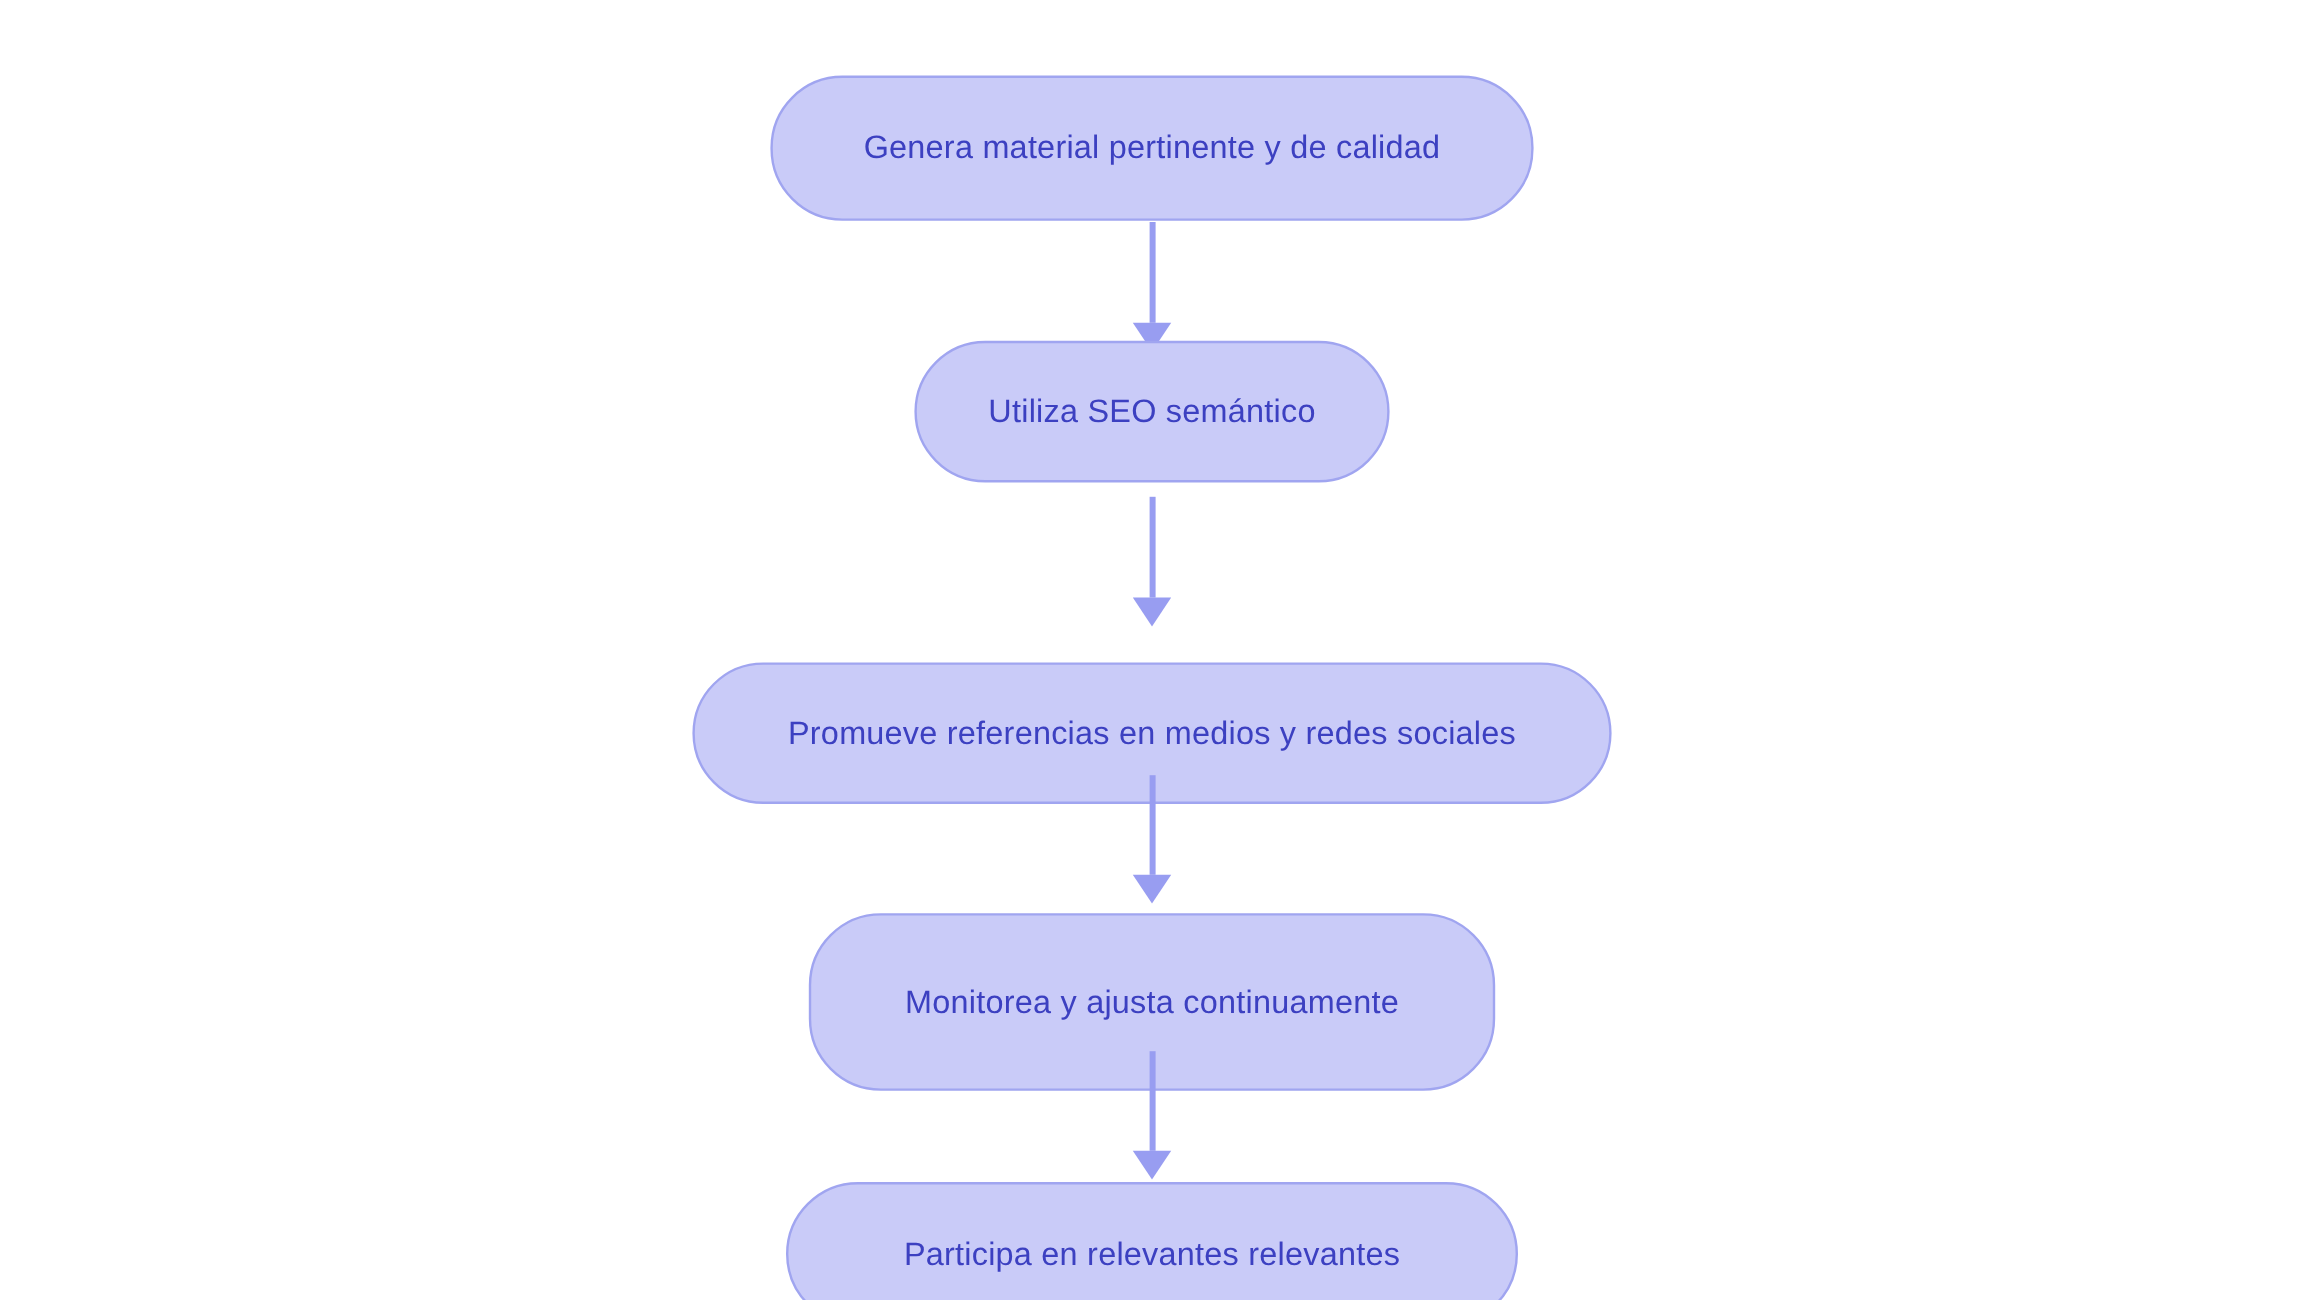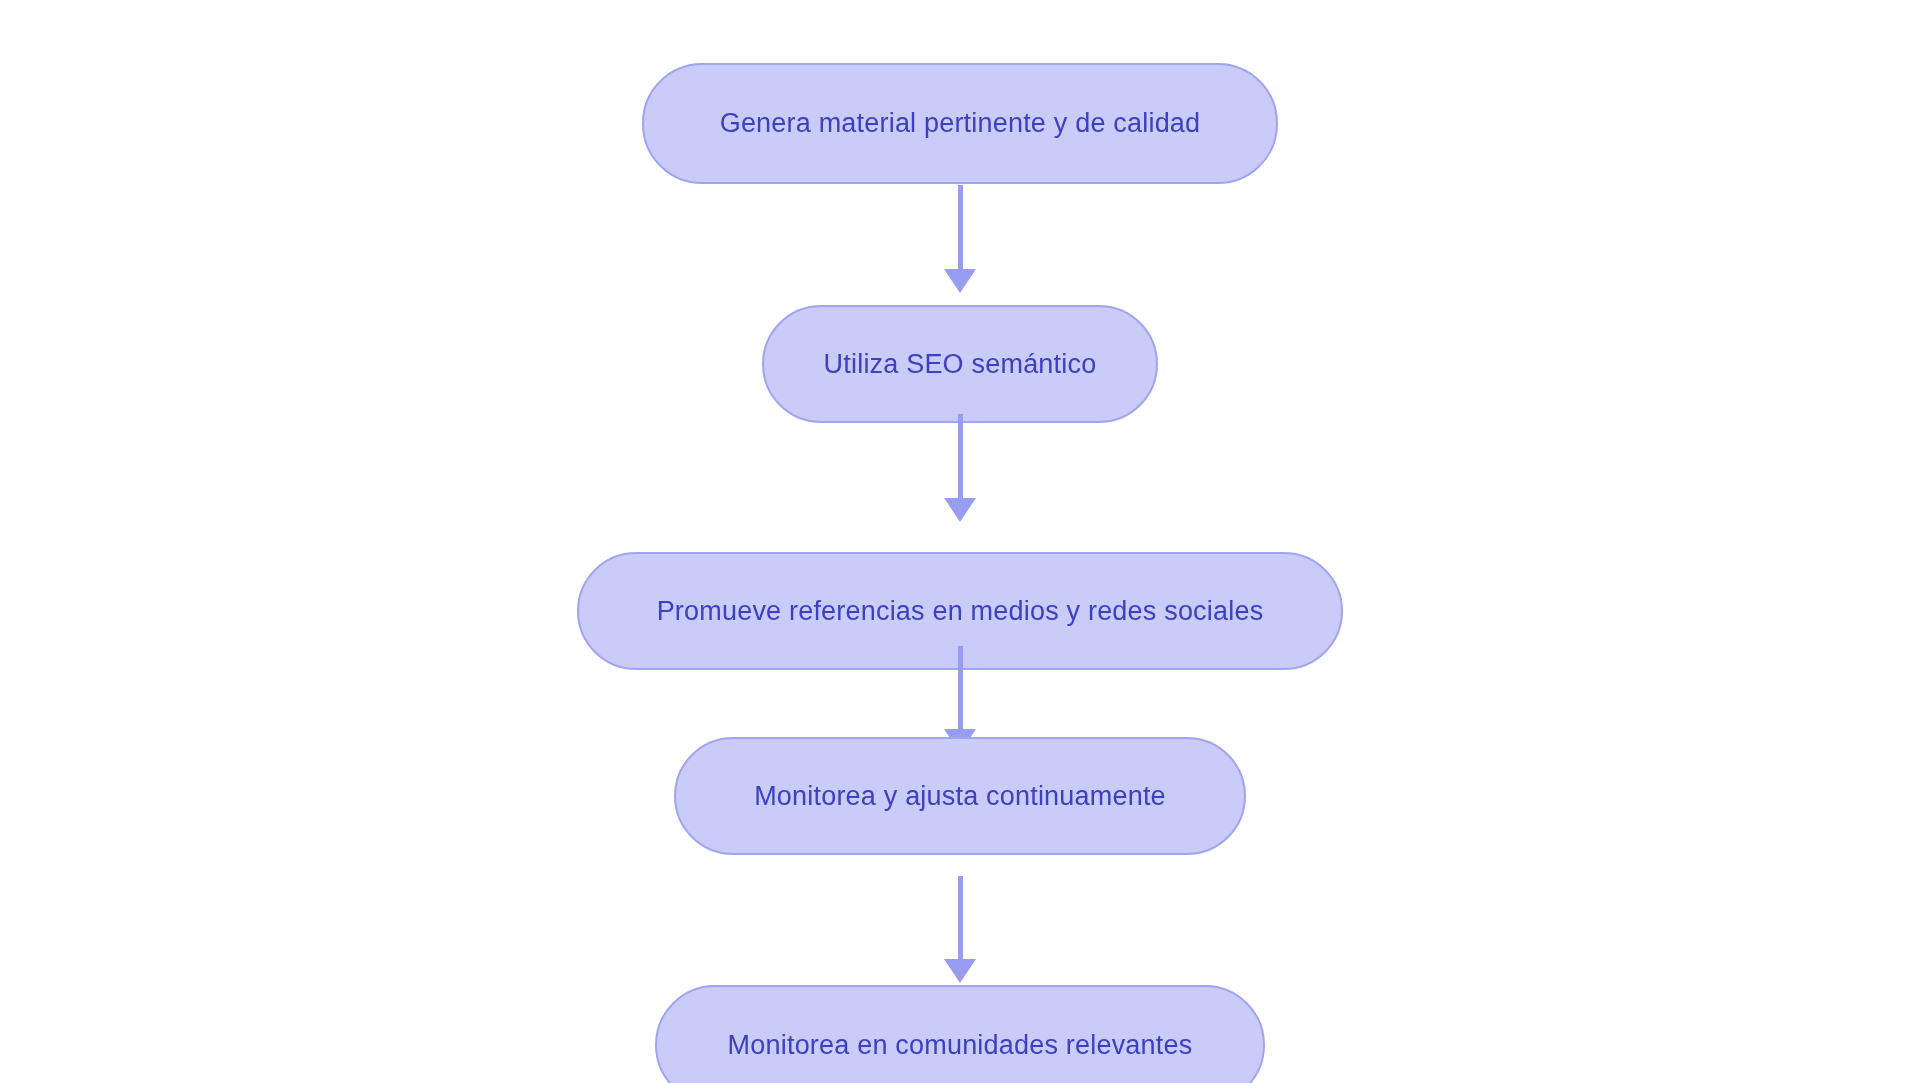--- a/index.html
+++ b/index.html
@@ -31,23 +31,23 @@
     border-radius: 60px;
     display: flex;
     align-items: center;
     justify-content: center;
     text-align: center;
     color: var(--node-text);
     font-size: 27px;
     letter-spacing: 0.2px;
   }
   .n1 { top: 18px;  width: 636px; height: 121px; }
-  .n2 { top: 260px; width: 396px; height: 118px; }
+  .n2 { top: 239px; width: 396px; height: 118px; }
   .n3 { top: 507px; width: 766px; height: 118px; }
-  .n4 { top: 692px; width: 572px; height: 118px; }
+  .n4 { top: 716px; width: 572px; height: 148px; }
   .n5 { top: 940px; width: 610px; height: 120px; }
 
   .arrow {
     position: absolute;
     left: 50%;
     transform: translateX(-50%);
     width: 32px;
     display: flex;
     flex-direction: column;
     align-items: center;
@@ -104,16 +104,16 @@
   <div class="node n4">
     <span>Monitorea y ajusta continuamente</span>
   </div>
 
   <div class="arrow a4">
     <div class="line"></div>
     <div class="head"></div>
   </div>
 
   <div class="node n5">
-    <span>Monitorea en comunidades relevantes</span>
+    <span>Participa en relevantes relevantes</span>
   </div>
 
 </div>
 
 </body></html>

